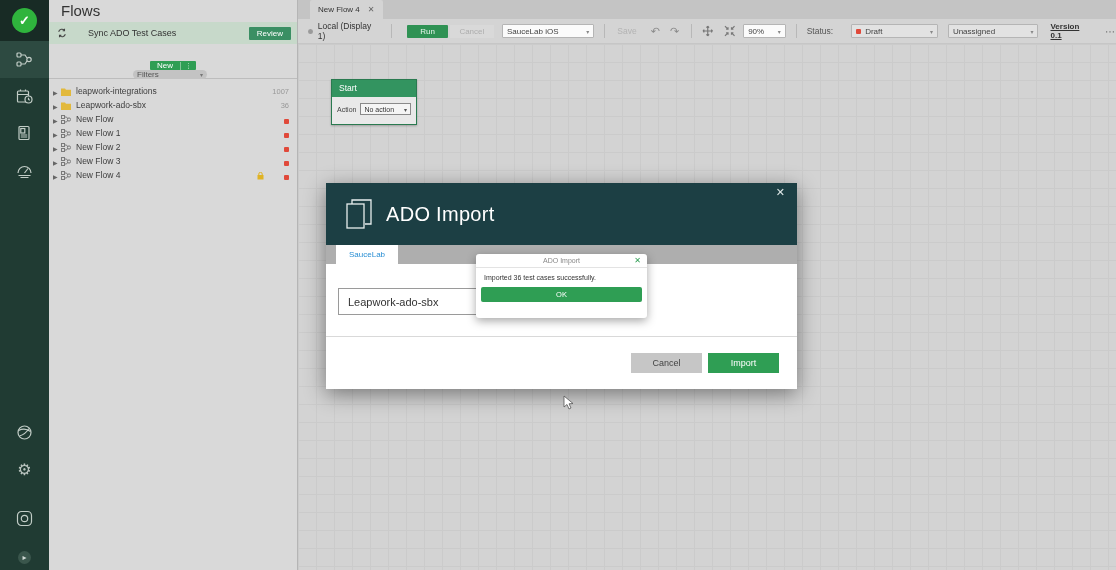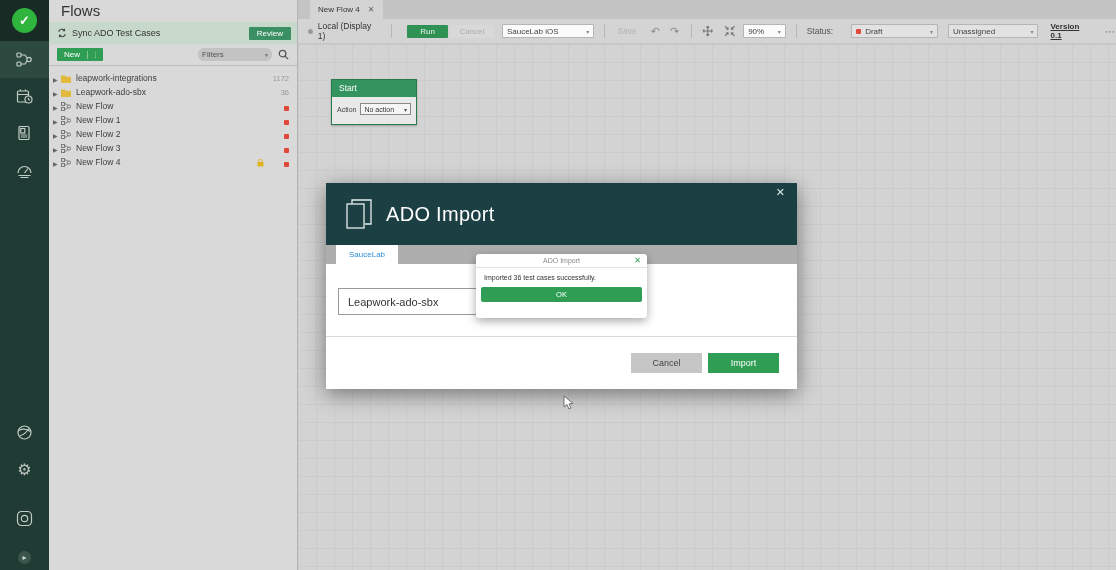--- a/index.html
+++ b/index.html
@@ -15,23 +15,23 @@
   .side-spacer { flex:1; }
   .side-ico { width:17px; height:17px; stroke:#c2cdc7; fill:none; stroke-width:1.2; }
   .gear-glyph { font-size:16px; color:#b9c4bf; line-height:1; }
   .expand-dot { width:13px; height:13px; border-radius:50%; background:#3a564c; color:#cfd8d4; font-size:8px; display:flex; align-items:center; justify-content:center; margin-bottom:6px; }
 
   
   .panel { position:absolute; left:49px; top:0; width:249px; height:570px; background:#d9d9d9; border-right:1px solid #b5b5b5; z-index:4; }
   .panel-title { height:22px; line-height:22px; padding-left:12px; font-size:15px; color:#333; }
   .sync-row { height:22px; background:#c7d9ca; display:flex; align-items:center; padding:0 6px 0 8px; }
   .sync-ico { width:10px; height:10px; stroke:#444; fill:none; stroke-width:1.3; margin-right:5px; }
-  .sync-label { font-size:9px; color:#333; flex:1; }
+  .sync-label { font-size:9px; color:#333; flex:1;margin-left:16px; }
   .review-btn { background:#3a8f63; color:#fff; font-size:8px; padding:2px 8px; border:none; border-radius:1px; }
-  .ctrl-row { height:22px; display:flex; align-items:center; padding:9px 8px; border-bottom:1px solid #bdbdbd; }
+  .ctrl-row { height:22px; display:flex; align-items:center; padding:17px 8px; border-bottom:1px solid #bdbdbd;flex-direction:column; }
   .new-btn { background:#2f9e54; color:#fff; font-size:8px; height:13px; display:flex; align-items:center; border:none; border-radius:1px; }
   .new-btn .nb-label { padding:0 7px; }
   .new-btn .nb-menu { border-left:1px solid rgba(255,255,255,.4); padding:0 4px; color:#d7f0de; font-size:7px; }
   .ctrl-spacer { flex:1; }
   .filters-sel { background:#c3c3c3; color:#555; font-size:8px; height:13px; width:74px; display:flex; align-items:center; padding:0 4px; border-radius:6px; margin-right:6px; }
   .filters-sel .chev { margin-left:auto; font-size:6px; color:#777; }
   .search-ico { width:11px; height:11px; stroke:#555; fill:none; stroke-width:1.4; }
   .tree { padding-top:3px; }
   .trow { height:14px; display:flex; align-items:flex-end; padding:0 8px 0 4px; font-size:8.5px; color:#3d3d3d; }
   .caret { color:#666; font-size:6px; width:8px; }
@@ -182,21 +182,21 @@
           <path d="M7.8 7.8L11 11"></path>
       </svg>
     </div>
     <div class="tree">
       <div class="trow">
         <span class="caret">▶</span>
         <svg class="tico" viewBox="0 0 10 9">
             <path d="M0 1.5 L4 1.5 L5 2.8 L10 2.8 L10 9 L0 9 Z" fill="#e2b93c"></path>
           </svg>
         <span class="tlabel">leapwork-integrations</span>
-        <span class="tbadge">1172</span>
+        <span class="tbadge">1007</span>
       </div>
       <div class="trow">
         <span class="caret">▶</span>
         <svg class="tico" viewBox="0 0 10 9">
             <path d="M0 1.5 L4 1.5 L5 2.8 L10 2.8 L10 9 L0 9 Z" fill="#e2b93c"></path>
           </svg>
         <span class="tlabel">Leapwork-ado-sbx</span>
         <span class="tbadge">36</span>
       </div>
       <div class="trow">

